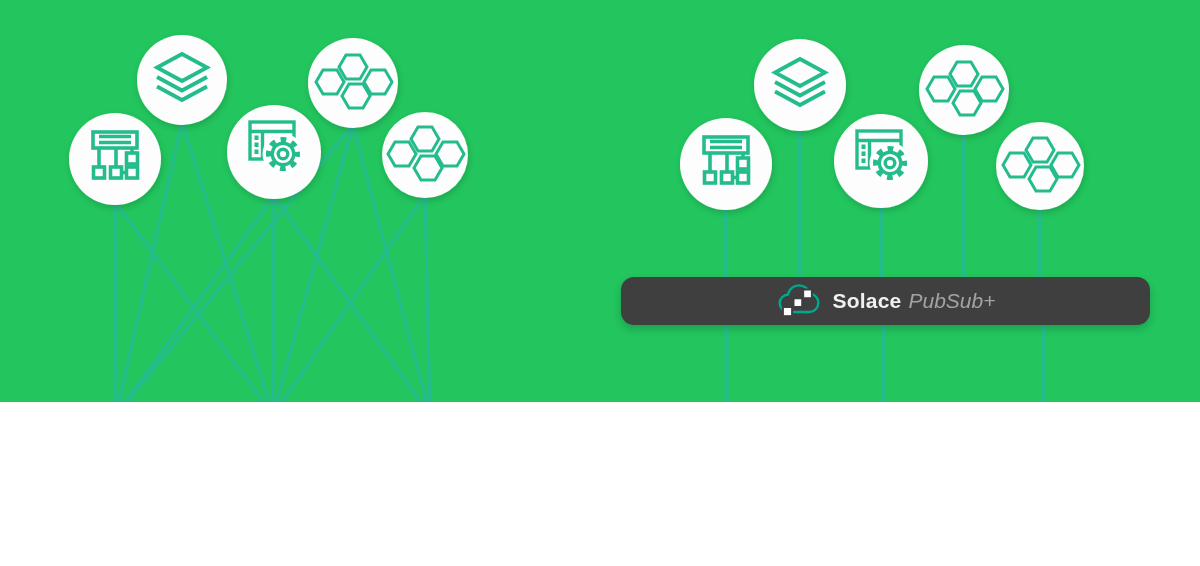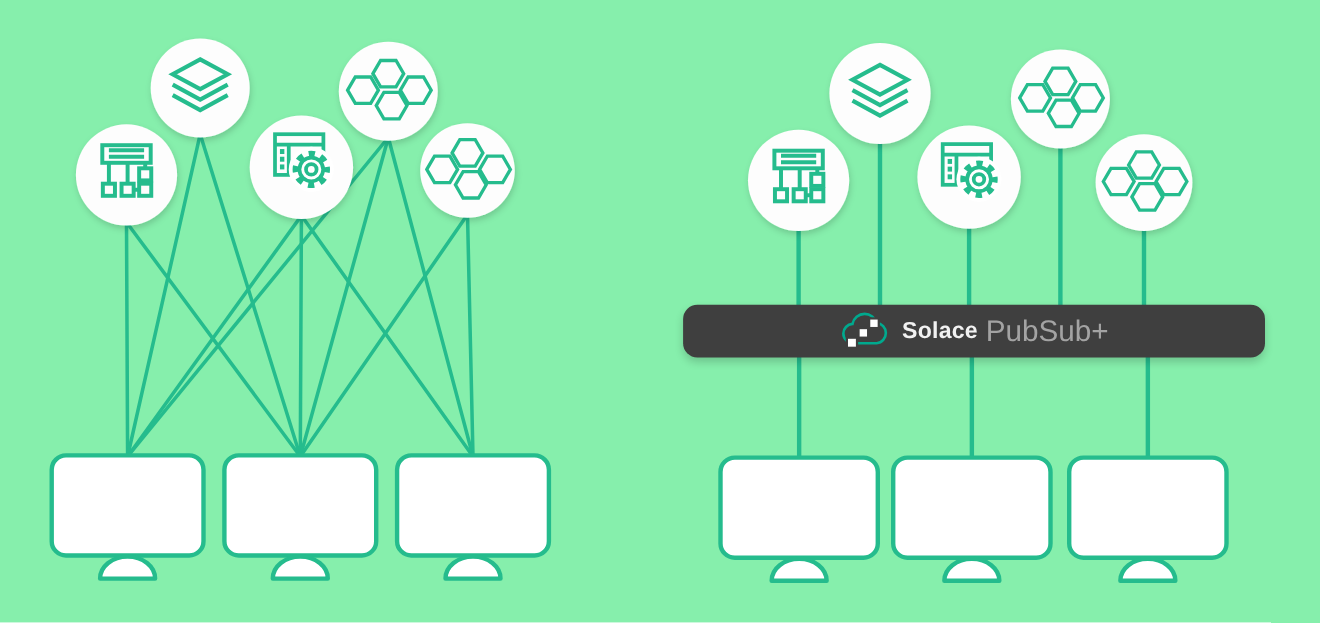--- a/index.html
+++ b/index.html
@@ -4,35 +4,35 @@
 <style>
   :root{
     --green:#25bc8d;
     --cloud:#00a98e;
     --bar:#3f3f3f;
     --txt1:#f1f1f1;
     --txt2:#a3a3a3;
   }
   html,body{margin:0;padding:0;background:#fff;}
   .canvas{
-    position:relative;width:1200px;height:566px;background:#86efac;overflow:hidden;
+    position:relative;width:1200px;height:402px;background:#22c55e;overflow:hidden;
     font-family:"Liberation Sans", sans-serif;
   }
   #scene{position:absolute;left:0;top:0;}
   #scene .edge{stroke:var(--green);stroke-width:3.2;fill:none;stroke-linecap:round;}
   #scene .edge-r{stroke:var(--green);stroke-width:4;fill:none;stroke-linecap:butt;}
   #scene .monitor-stroke{stroke:var(--green);stroke-width:4;fill:#fff;}
   #scene .node-circle{fill:#fdfdfd;}
   .icon-stroke{stroke:var(--green);fill:none;}
   .broker-bar{
     position:absolute;display:flex;align-items:center;justify-content:center;gap:11px;
     background:var(--bar);border-radius:13px;box-shadow:0 4px 8px rgba(0,0,0,.18);
   }
   .broker-bar .brand{color:var(--txt1);font-size:21px;font-weight:700;letter-spacing:.2px;}
-  .broker-bar .product{color:var(--txt2);font-size:27px;font-weight:400;margin-left:-4px;}
+  .broker-bar .product{color:var(--txt2);font-size:21px;font-weight:400;margin-left:-4px;font-style:italic;}
   .cloud-logo{display:block;}
 </style>
 </head>
 <body>
 
 <div class="canvas">
 
   <svg id="scene" width="1200" height="566" viewBox="0 0 1200 566">
     <defs>
       <filter id="cshadow" x="-30%" y="-30%" width="160%" height="175%">

